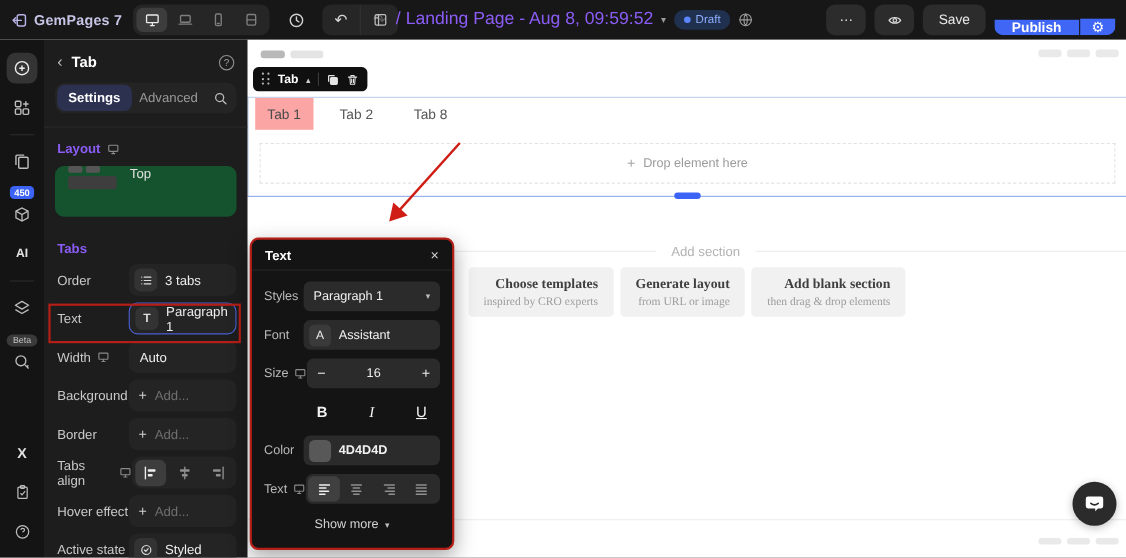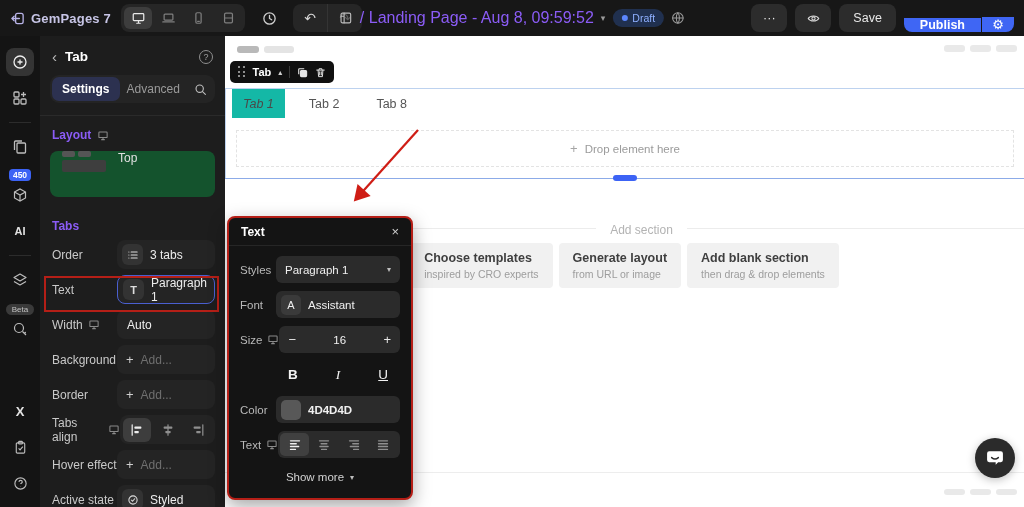--- a/index.html
+++ b/index.html
@@ -101,30 +101,30 @@
   .sel-left { position:absolute; left:0; top:52px; width:1px; height:91px; background:#bdd2ef; }
   .el-toolbar { position:absolute; left:5px; top:25px; height:22px; background:#101010; border-radius:5px;
                 display:flex; align-items:center; gap:7px; padding:0 8px; z-index:5; }
   .el-toolbar .tlabel { color:#fff; font-size:11px; font-weight:600; }
   .el-toolbar .tchev { color:#cfcfcf; font-size:8px; }
   .el-toolbar .tdiv { width:1px; height:12px; background:#3a3a3a; }
   .dots { display:grid; grid-template-columns:3px 3px; grid-auto-rows:3px; gap:1.5px; }
   .dots i { width:2px; height:2px; background:#b9b9b9; border-radius:50%; }
   .tabs-row { position:absolute; left:7px; top:53px; display:flex; align-items:stretch; height:29px; }
   .ctab { font-size:12.5px; color:#555; padding:0 11px; display:flex; align-items:center; cursor:pointer; }
-  .ctab.sel { background:#14b8a6; color:#4a4a4a;font-style:italic; }
+  .ctab.sel { background:#fca5a5; color:#4a4a4a; }
   .drop-zone { position:absolute; left:11px; top:94px; width:778px; height:37px; border:1px dashed #e3e3e3;
                display:flex; align-items:center; justify-content:center; gap:7px; color:#9b9b9b; font-size:11.5px; cursor:pointer; }
   .drop-zone .dplus { font-size:13px; color:#a5a5a5; }
   .sel-bottom { position:absolute; left:0; top:142px; width:799px; height:1px; background:#8cabe8; }
   .add-handle { position:absolute; left:388px; top:139px; width:24px; height:6px; background:#3c63f5; border-radius:3px; cursor:pointer; }
   .add-sec-div { position:absolute; left:17px; top:192px; width:799px; border-top:1px solid #ececec; text-align:center; }
   .add-sec-div span { position:relative; top:-9px; background:#fff; padding:0 14px; color:#b3b3b3; font-size:12px; }
   .section-btns { position:absolute; left:0; top:207px; width:799px; display:flex; justify-content:center; gap:6px; }
-  .sec-btn { background:#f1f1f1; border:none; border-radius:4px; padding:8px 14px; text-align:left; cursor:pointer; }
+  .sec-btn { background:#f1f1f1; border:none; border-radius:4px; padding:8px 14px; text-align:right; cursor:pointer;font-family:Liberation Serif, serif; }
   .sec-btn .t { font-size:12.5px; font-weight:700; color:#3f3f3f; }
   .sec-btn .s { font-size:10.5px; color:#9d9d9d; margin-top:3px; }
   .bottom-div { position:absolute; left:0; top:436px; width:799px; height:1px; background:#ededed; }
 
   
   .popup { position:absolute; left:227px; top:216px; width:186px; height:284px; background:#141414;
            border:2px solid #b51f17; border-radius:8px; z-index:50; color:#ddd; box-shadow:0 6px 18px rgba(0,0,0,.35); }
   .pop-head { height:28px; display:flex; align-items:center; justify-content:space-between; padding:0 12px;
               border-bottom:1px solid #262626; }
   .pop-title { color:#fff; font-size:12px; font-weight:700; }

